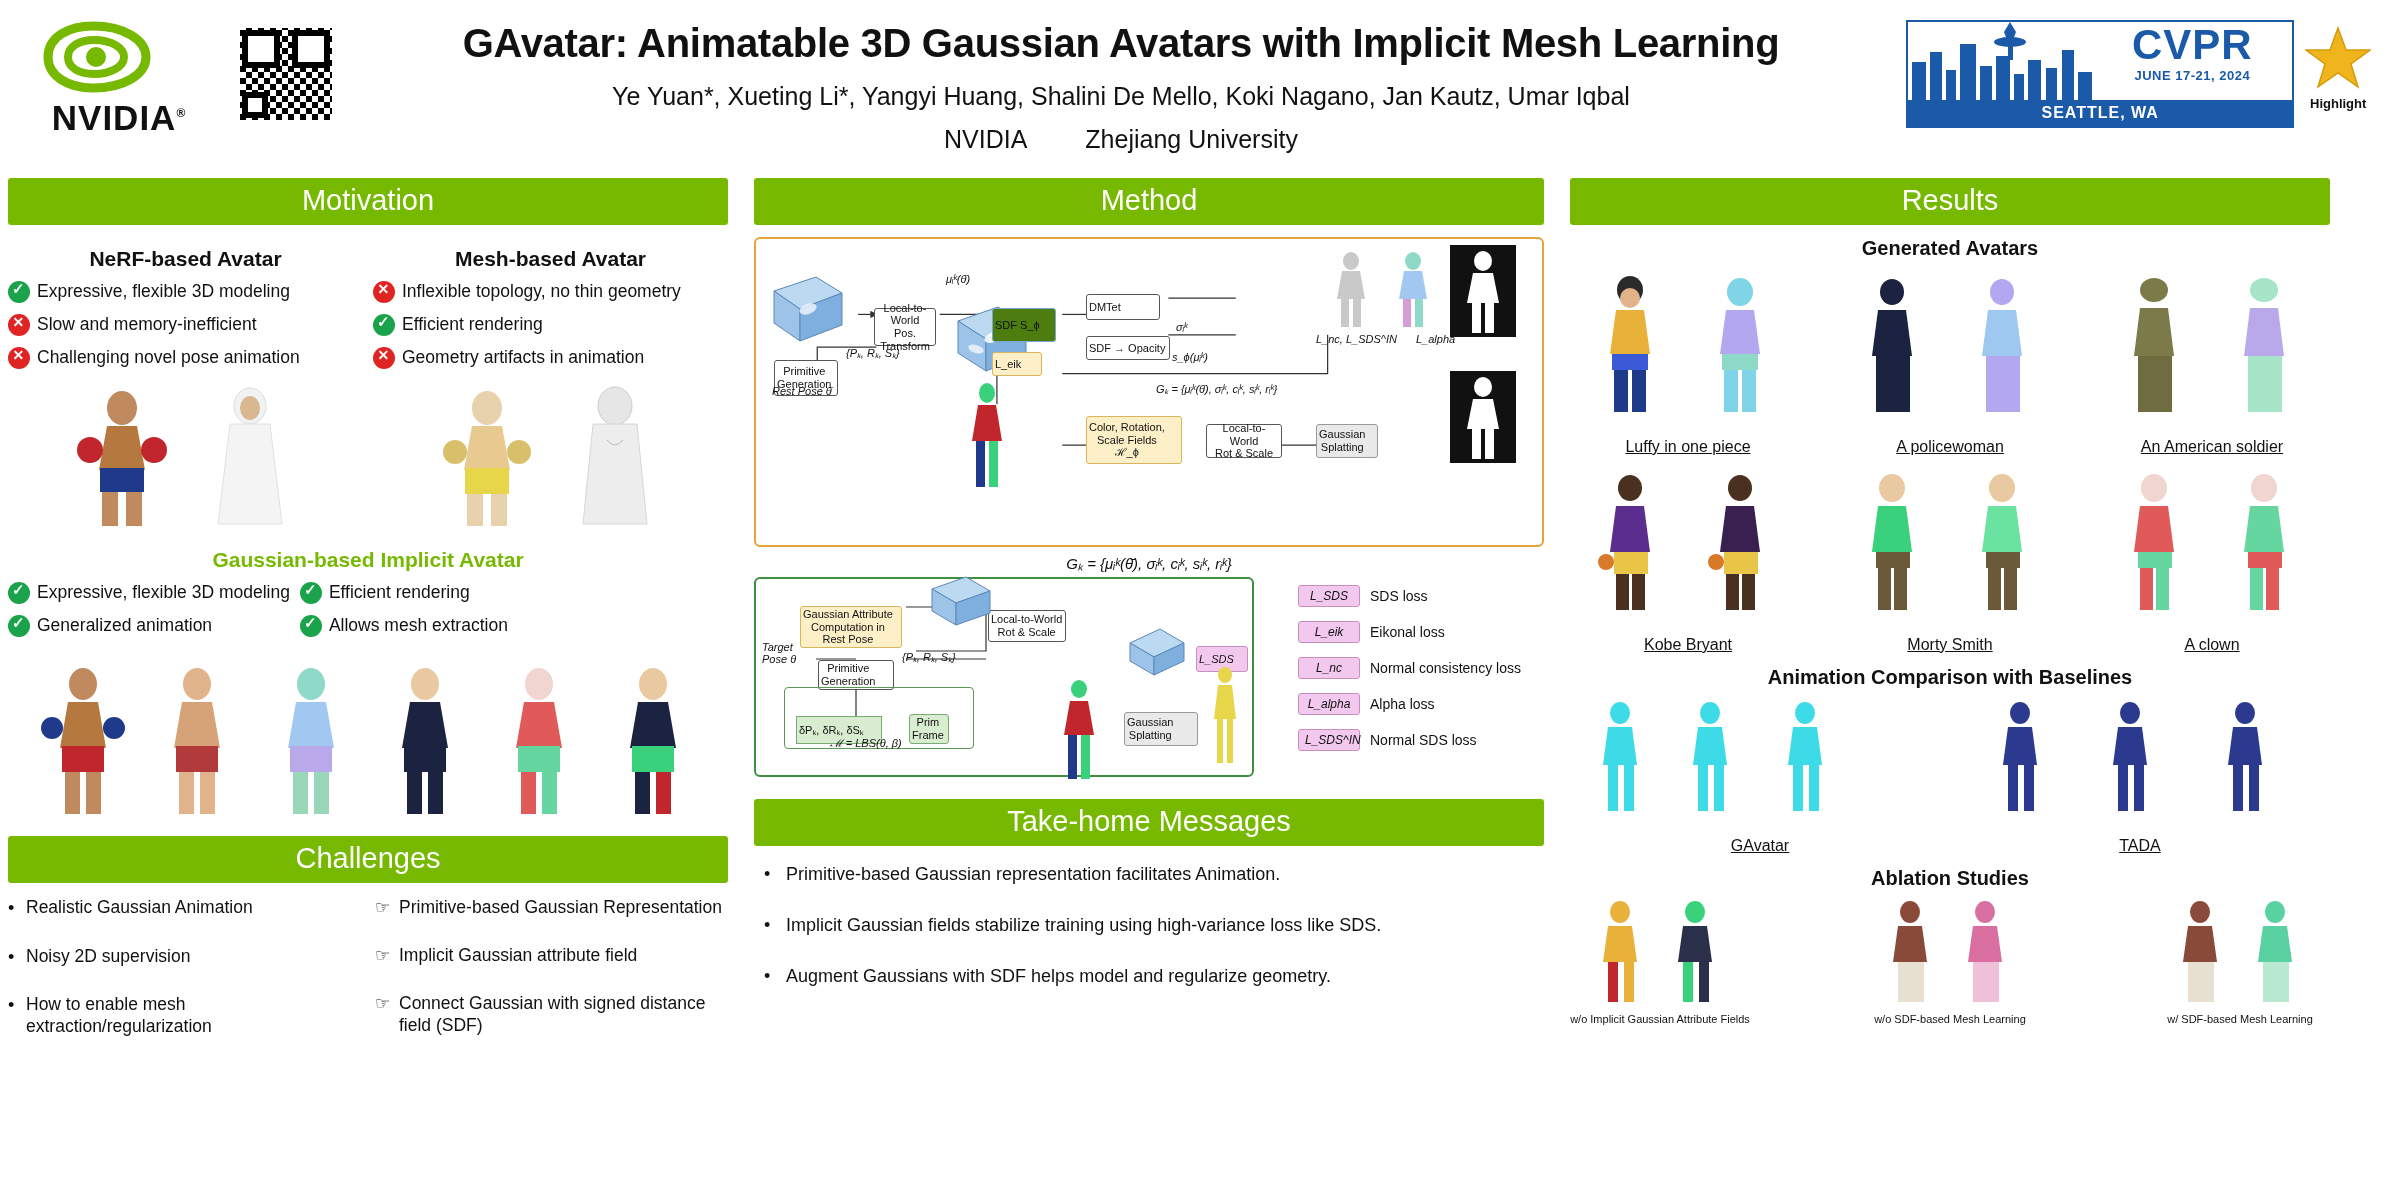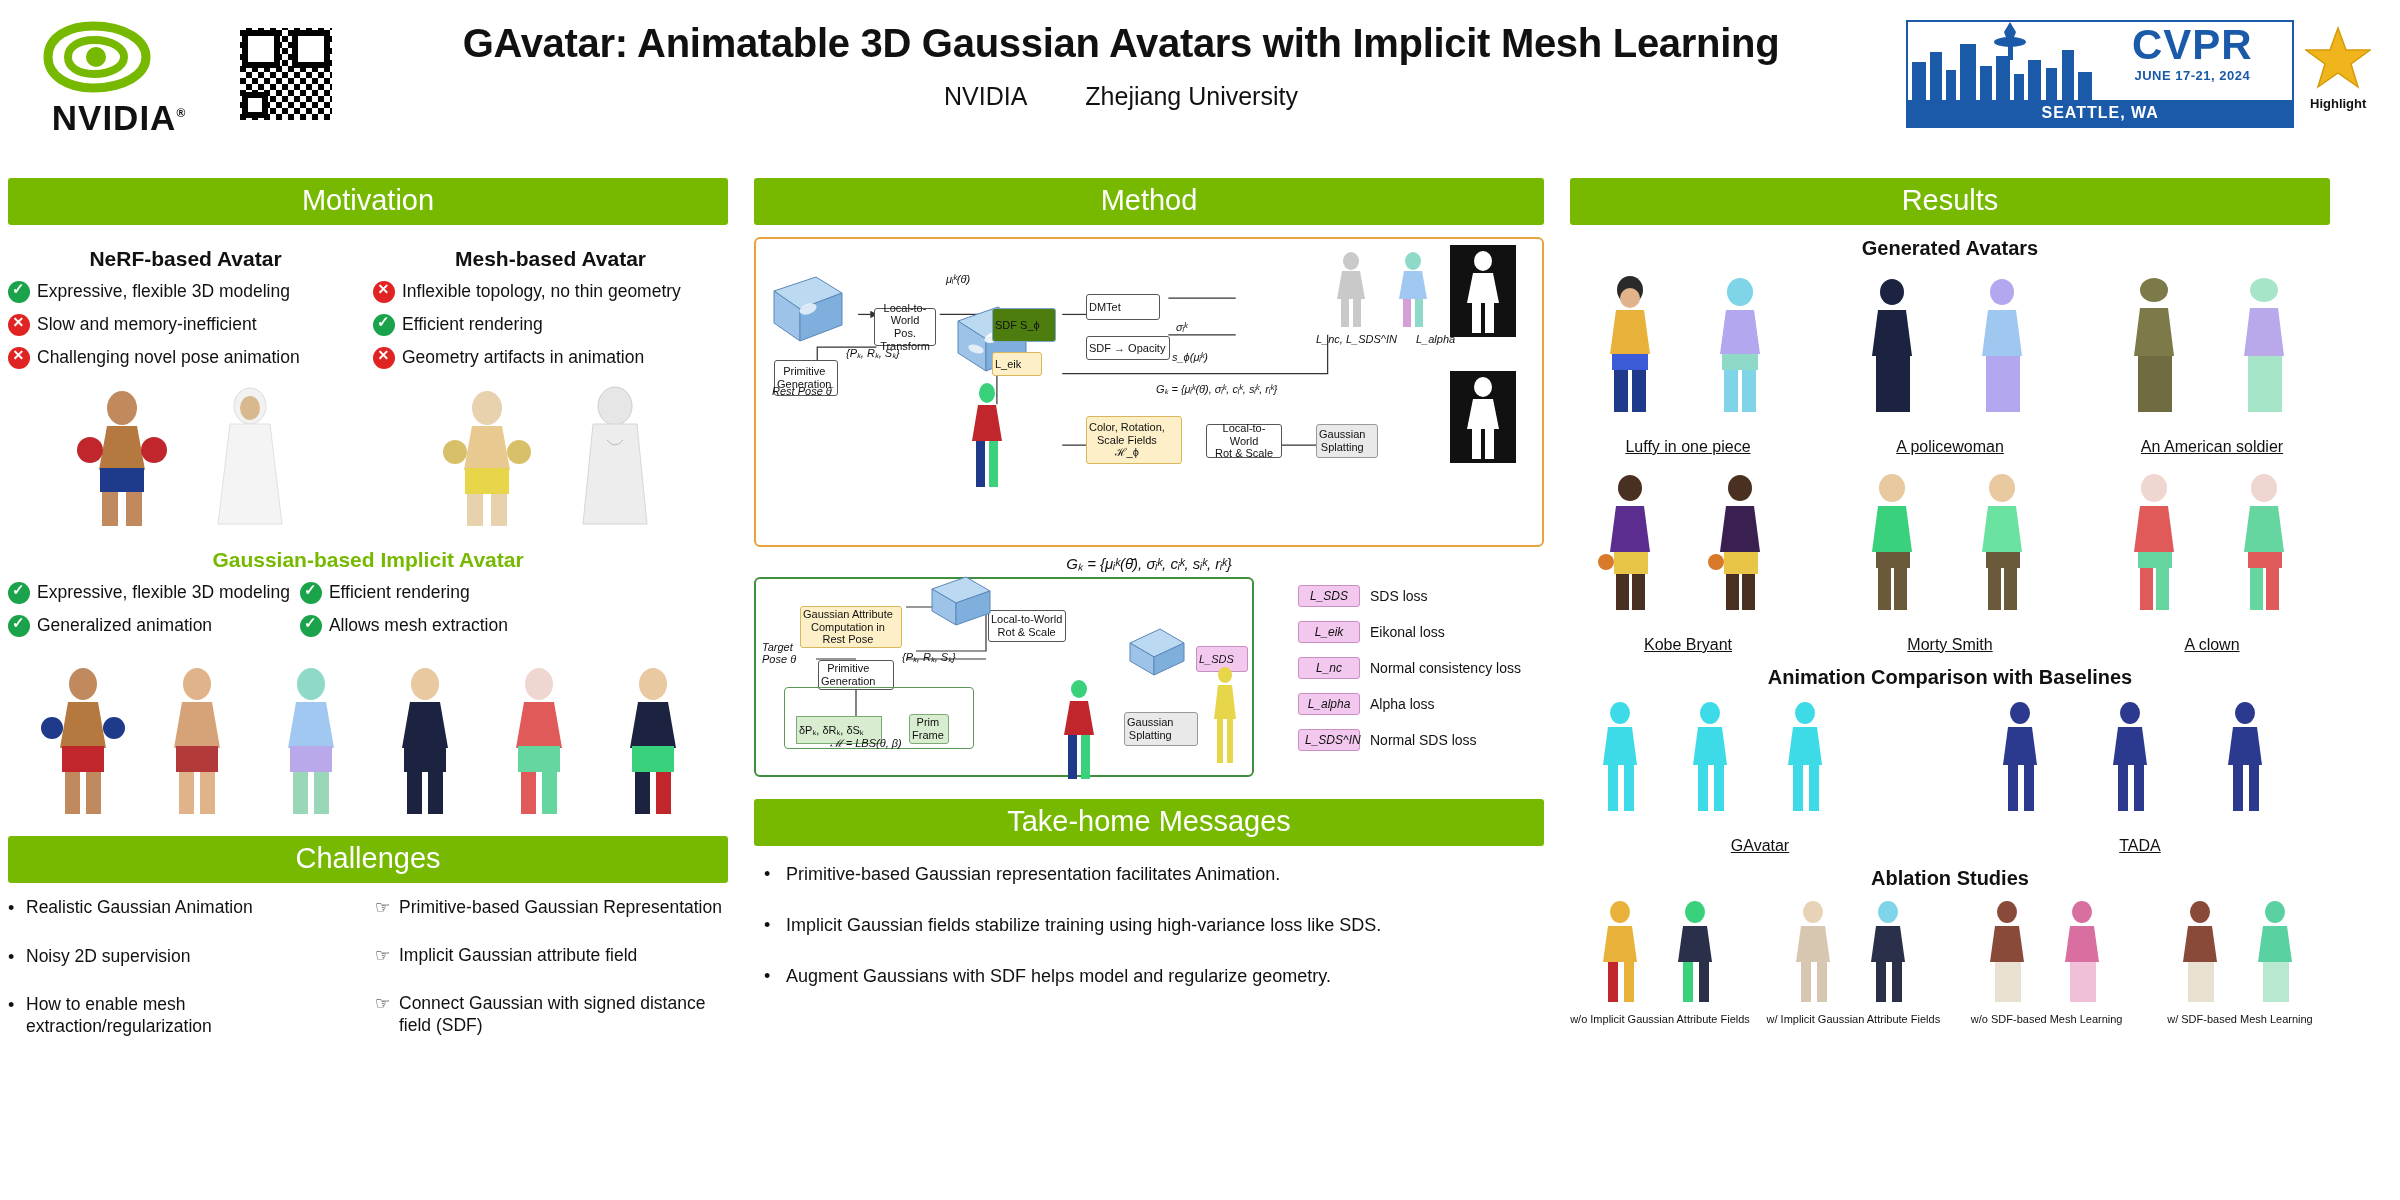--- a/index.html
+++ b/index.html
@@ -146,20 +146,21 @@
         <span>NVIDIA</span><sup>®</sup>
       </div>
     </div>
 
     <div class="qr">
         <i></i>
       </div>
 
     <div class="title-block">
       <div class="paper-title">GAvatar: Animatable 3D Gaussian Avatars with Implicit Mesh Learning</div>
+      <div class="authors">Ye Yuan*, Xueting Li*, Yangyi Huang, Shalini De Mello, Koki Nagano, Jan Kautz, Umar Iqbal</div>
       <div class="affil">
         <span>NVIDIA</span>
         <span class="gap"></span>
         <span>Zhejiang University</span>
       </div>
     </div>
 
     <div class="cvpr-block">
       <div class="cvpr-banner">
         <div class="cvpr-sky"></div>
@@ -831,38 +832,20 @@
                 <rect x="113" y="64" width="10" height="40" fill="#3ad17c"></rect>
                 <rect x="129" y="64" width="10" height="40" fill="#2a2f4a"></rect>
               </g>
           </svg>
           <div class="foot-caption">w/o Implicit Gaussian Attribute Fields</div>
         </div>
         <div class="res-cell">
           <svg width="180" height="108" viewBox="0 0 180 108">
             <rect width="180" height="108" fill="#fff"></rect>
             <g>
-                <ellipse cx="50" cy="14" rx="10" ry="11" fill="#e8d2b8"></ellipse>
-                <path d="M38 28 h24 l5 36 h-34 z" fill="#d8c7b0"></path>
-                <rect x="38" y="64" width="10" height="40" fill="#d8c7b0"></rect>
-                <rect x="54" y="64" width="10" height="40" fill="#d8c7b0"></rect>
-              </g>
-            <g>
-                <ellipse cx="125" cy="14" rx="10" ry="11" fill="#7fd4e8"></ellipse>
-                <path d="M113 28 h24 l5 36 h-34 z" fill="#2a2f4a"></path>
-                <rect x="113" y="64" width="10" height="40" fill="#2a2f4a"></rect>
-                <rect x="129" y="64" width="10" height="40" fill="#2a2f4a"></rect>
-              </g>
-          </svg>
-          <div class="foot-caption">w/ Implicit Gaussian Attribute Fields</div>
-        </div>
-        <div class="res-cell">
-          <svg width="180" height="108" viewBox="0 0 180 108">
-            <rect width="180" height="108" fill="#fff"></rect>
-            <g>
                 <ellipse cx="50" cy="14" rx="10" ry="11" fill="#8a4a3a"></ellipse>
                 <path d="M38 28 h24 l5 36 h-34 z" fill="#8a4a3a"></path>
                 <rect x="38" y="64" width="26" height="40" fill="#e8e0d0"></rect>
               </g>
             <g>
                 <ellipse cx="125" cy="14" rx="10" ry="11" fill="#d96fa0"></ellipse>
                 <path d="M113 28 h24 l5 36 h-34 z" fill="#d96fa0"></path>
                 <rect x="113" y="64" width="26" height="40" fill="#f0c0d8"></rect>
               </g>
           </svg>

